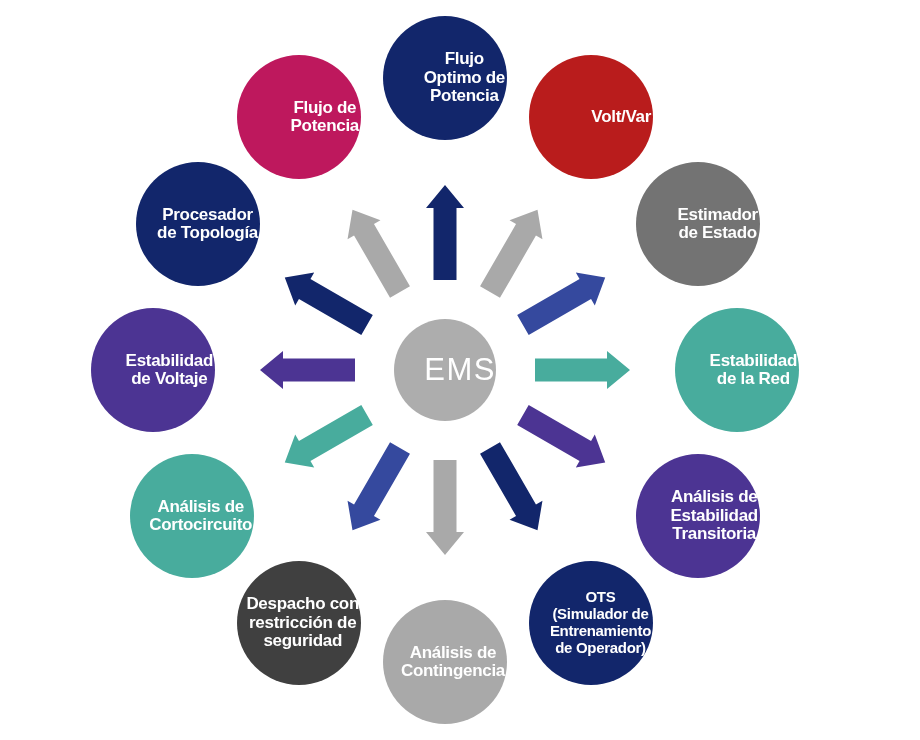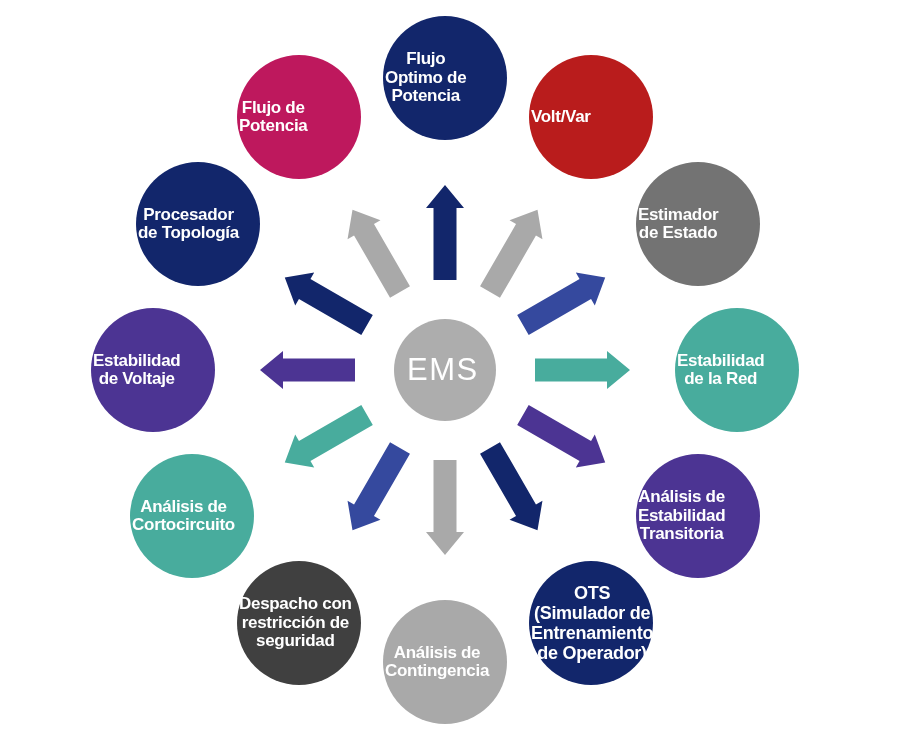--- a/index.html
+++ b/index.html
@@ -21,34 +21,34 @@
     top: 0;
   }
   .node {
     position: absolute;
     width: 124px;
     height: 124px;
     border-radius: 50%;
     transform: translate(-50%, -50%);
     display: flex;
     align-items: center;
-    justify-content: flex-start;
+    justify-content: flex-end;
     text-align: center;
     color: #ffffff;
   }
   .node span {
     white-space: pre-line;
     font-size: 17px;
     font-weight: 700;
     line-height: 1.08;
     letter-spacing: -0.3px;
     padding: 2px;
   }
   .node.small span {
-    font-size: 18px;
+    font-size: 15px;
     line-height: 1.12;
   }
   .center-node {
     width: 102px;
     height: 102px;
     left: 445px;
     top: 370px;
   }
   .center-node span {
     white-space: normal;

